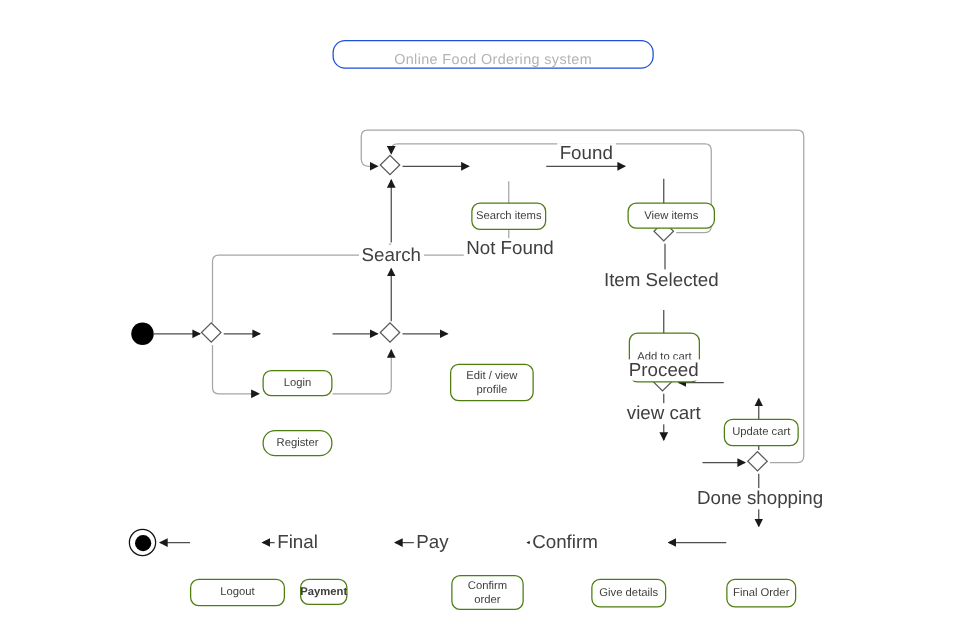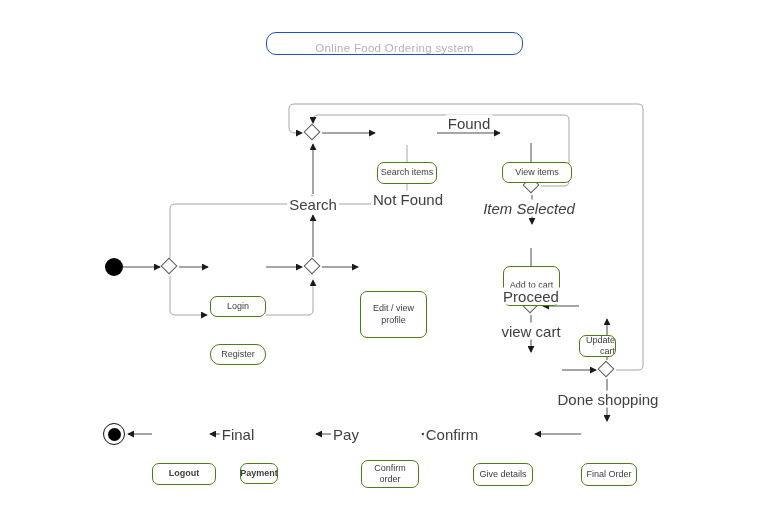--- a/index.html
+++ b/index.html
@@ -89,57 +89,57 @@
   <div class="diamond" style="left:525px;top:179px;"></div>
   <div class="diamond" style="left:524px;top:299px;"></div>
   <div class="diamond" style="left:600px;top:363px;"></div>
 
   <div class="node" style="left:210px;top:256px;width:56px;height:21px;">
     <div>Login</div>
   </div>
   <div class="node" style="left:210px;top:304px;width:56px;height:21px;border-radius:10px;">
     <div>Register</div>
   </div>
-  <div class="node" style="left:360px;top:251px;width:67px;height:47px;">
+  <div class="node" style="left:360px;top:251px;width:67px;height:30px;">
     <div>Edit / view</div>
     <div>profile</div>
   </div>
   <div class="node" style="left:377px;top:122px;width:60px;height:22px;">
     <div>Search items</div>
   </div>
   <div class="node" style="left:502px;top:122px;width:70px;height:21px;">
     <div>View items</div>
   </div>
   <div class="node" style="left:503px;top:226px;width:57px;height:40px;">
     <div>Add to cart</div>
   </div>
-  <div class="node" style="left:579px;top:295px;width:37px;height:22px;">
+  <div class="node" style="left:579px;top:295px;width:60px;height:22px;">
     <div>Update cart</div>
   </div>
   <div class="node" style="left:581px;top:423px;width:56px;height:23px;">
     <div>Final Order</div>
   </div>
   <div class="node" style="left:473px;top:423px;width:60px;height:23px;">
     <div>Give details</div>
   </div>
   <div class="node" style="left:361px;top:420px;width:58px;height:28px;">
     <div>Confirm</div>
     <div>order</div>
   </div>
   <div class="node" style="left:240px;top:423px;width:38px;height:21px;font-weight:bold;">
     <div>Payment</div>
   </div>
-  <div class="node" style="left:152px;top:423px;width:64px;height:22px;font-weight:bold;">
+  <div class="node" style="left:152px;top:423px;width:76px;height:22px;">
     <div>Logout</div>
   </div>
 
   <div class="edge-label" style="left:313px;top:167px;margin-top:37px;">Search</div>
   <div class="edge-label" style="left:408px;top:168px;margin-top:31px;">Not Found</div>
   <div class="edge-label" style="left:469px;top:123px;">Found</div>
-  <div class="edge-label" style="left:529px;top:208px;font-style:italic;">Item Selected</div>
+  <div class="edge-label" style="left:529px;top:224px;">Item Selected</div>
   <div class="edge-label" style="left:531px;top:272px;margin-top:24px;">Proceed</div>
   <div class="edge-label" style="left:531px;top:331px;">view cart</div>
   <div class="edge-label" style="left:608px;top:399px;">Done shopping</div>
   <div class="edge-label" style="left:452px;top:434px;">Confirm</div>
   <div class="edge-label" style="left:346px;top:434px;">Pay</div>
   <div class="edge-label" style="left:238px;top:434px;">Final</div>
 
 </div>
 
 </body></html>

